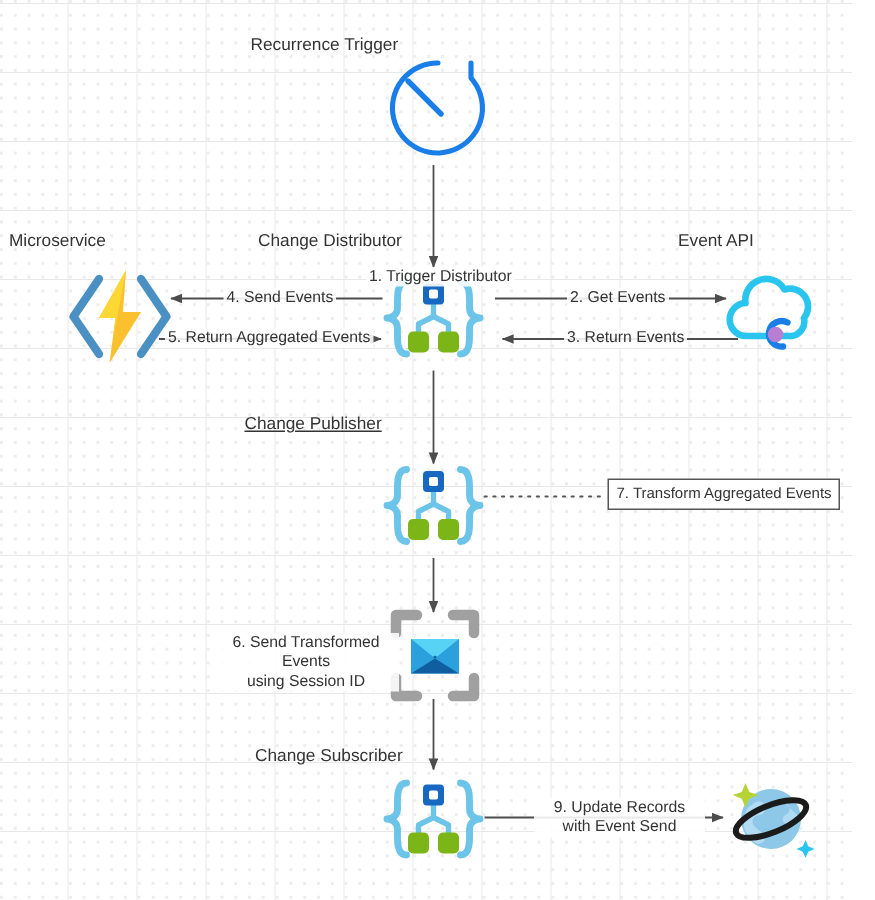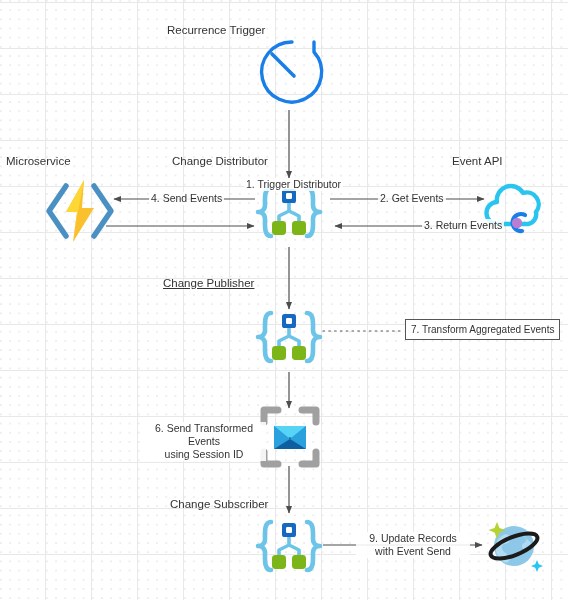--- a/index.html
+++ b/index.html
@@ -196,24 +196,25 @@
 
   <div class="lbl title-lbl" style="left:163px; top:277px;text-decoration:underline;">Change Publisher</div>
 
   <div class="lbl title-lbl" style="left:170px; top:498px;">Change Subscriber</div>
 
 
   <div class="lbl step-lbl" style="left:244px; top:137px;margin-top:41px;">1. Trigger Distributor</div>
 
   <div class="lbl step-lbl" style="left:378px; top:192px;">2. Get Events</div>
 
-  <div class="lbl step-lbl" style="left:376px; top:219px;margin-left:46px;">3. Return Events</div>
+  <div class="lbl step-lbl" style="left:376px; top:219px;">3. Return Events</div>
 
   <div class="lbl step-lbl" style="left:149px; top:192px;">4. Send Events</div>
 
+  <div class="lbl step-lbl" style="left:110px; top:219px;">5. Return Aggregated Events</div>
 
 
   <div class="lbl step-lbl two-line" style="left:142px; top:422px; width:120px;">
     <span>6. Send Transformed Events</span><br>
     <span>using Session ID</span>
   </div>
 
   <div class="lbl step-lbl two-line" style="left:356px; top:532px; width:110px;">
     <span>9. Update Records</span><br>
     <span>with Event Send</span>

